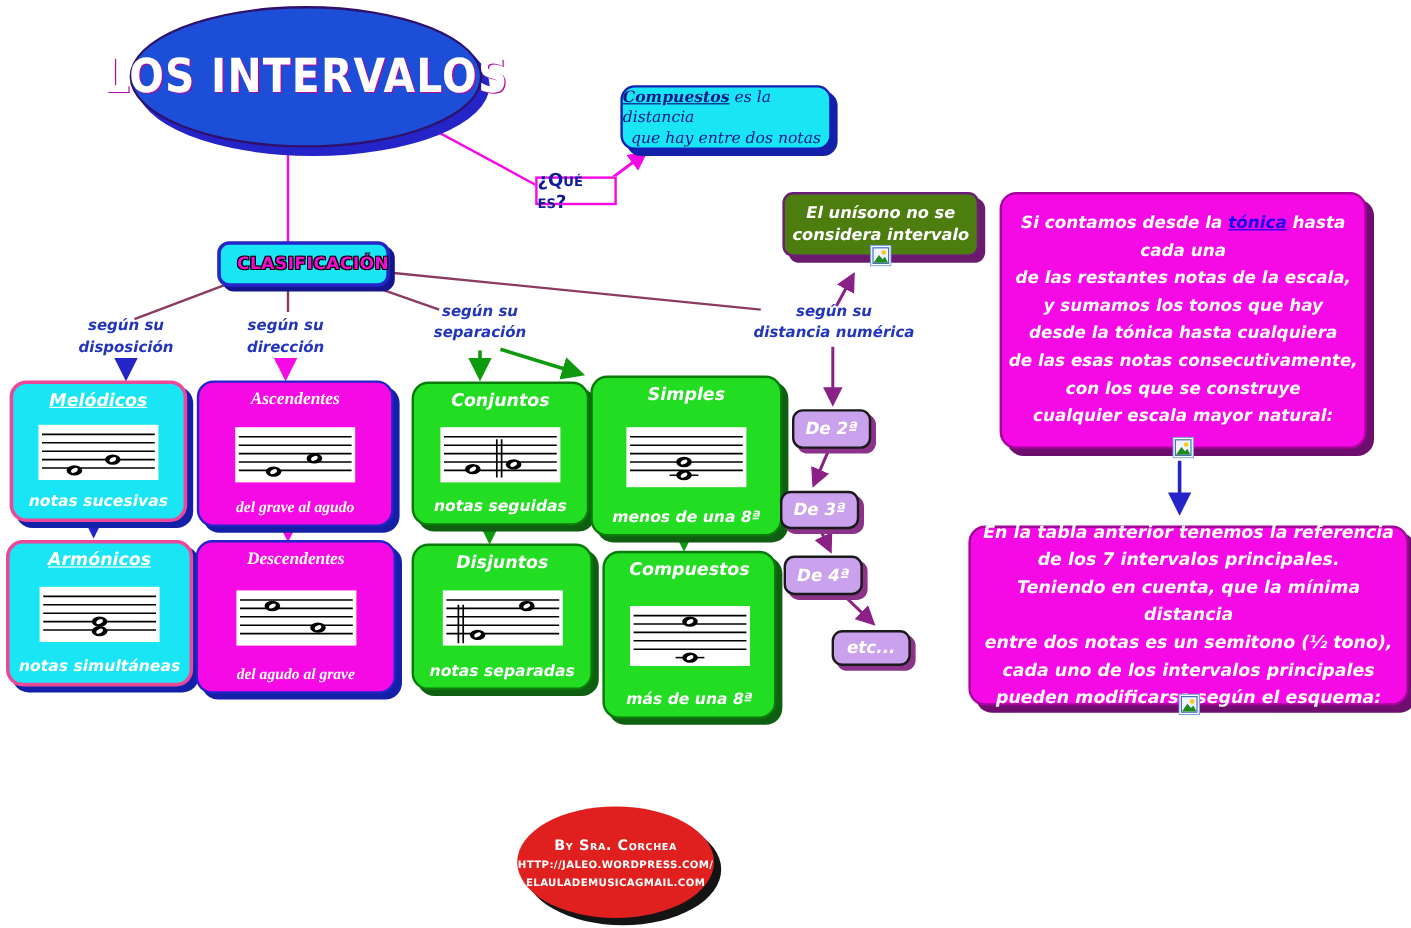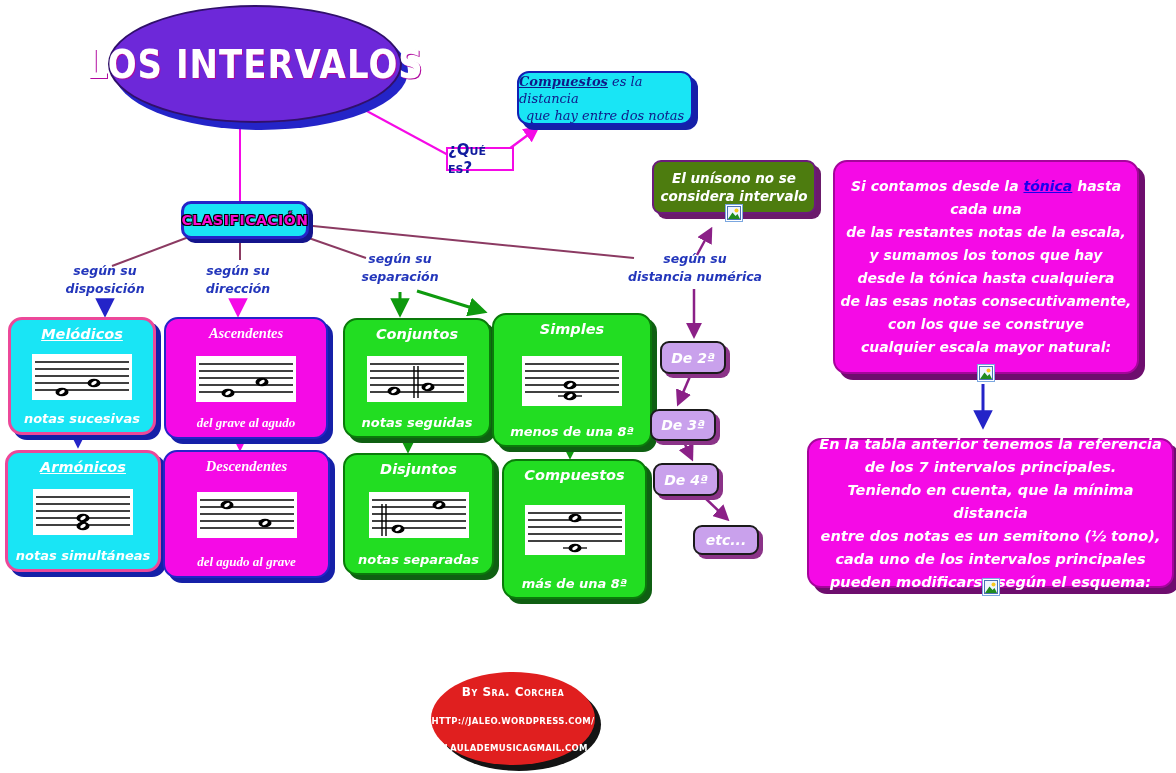--- a/index.html
+++ b/index.html
@@ -4,42 +4,42 @@
 <style>
   html,body{margin:0;padding:0;background:#fff;}
   #canvas{position:relative;width:1176px;height:773px;background:#fff;overflow:hidden;
           font-family:"DejaVu Sans",sans-serif;}
 
   
   #connectors{position:absolute;left:0;top:0;width:1176px;height:773px;z-index:1;}
 
   
   .title-ellipse{position:absolute;left:108px;top:5px;width:290px;height:114px;
-    background:#6d28d9;border:2px solid #30106a;border-radius:50%;
+    background:#1d4ed8;border:2px solid #30106a;border-radius:50%;
     box-shadow:6px 7px 0 #2424c8;display:flex;align-items:center;justify-content:center;z-index:2;}
   .title-ellipse span{color:#fff;font-weight:bold;font-size:34px;letter-spacing:1px;
     transform:scaleY(1.15);text-shadow:1px 1px 0 #b0089f;white-space:nowrap;}
 
   
   .def-box{position:absolute;left:517px;top:71px;width:172px;height:50px;background:#19E5F5;
     border:2px solid #1220b4;border-radius:12px;box-shadow:5px 5px 0 #1а;
     box-shadow:5px 5px 0 #1520a8;z-index:2;display:flex;flex-direction:column;
     align-items:center;justify-content:center;font-family:"DejaVu Serif",serif;
     font-style:italic;color:#101888;font-size:13px;line-height:17px;}
   .def-box .term{font-weight:bold;text-decoration:underline;}
 
   
   .que-es{position:absolute;left:446px;top:147px;width:64px;height:20px;background:#fff;
     border:2px solid #F50AE6;z-index:2;display:flex;align-items:center;justify-content:center;
     color:#101b9e;font-weight:bold;font-size:15px;font-variant:small-caps;}
 
   
   .clasif{position:absolute;left:181px;top:201px;width:122px;height:32px;background:#19E5F5;
     border:3px solid #2424c8;border-radius:10px;box-shadow:4px 4px 0 #14148c;z-index:2;
-    display:flex;align-items:center;justify-content:center;}
+    display:flex;align-items:center;justify-content:center;padding-left:16px;}
   .clasif span{color:#F50AD0;font-weight:bold;font-size:14px;letter-spacing:.5px;
     text-shadow:-1px -1px 0 #000,1px -1px 0 #000,-1px 1px 0 #000,1px 1px 0 #000;}
 
   
   .branch{position:absolute;z-index:2;color:#2336bb;font-weight:bold;font-style:italic;
     font-size:12.5px;text-align:center;line-height:18px;white-space:nowrap;}
 
   
   .node{position:absolute;z-index:2;border-radius:14px;display:flex;flex-direction:column;
     align-items:center;justify-content:space-between;padding:6px 4px;}
@@ -67,21 +67,21 @@
     justify-content:center;}
   .bignote a{color:#1b00ee;text-decoration:underline;cursor:pointer;}
 
   
   .res-icon{position:absolute;left:50%;transform:translateX(-50%);bottom:-10px;width:18px;height:18px;
     display:block;z-index:3;cursor:pointer;}
 
   
   .credit{position:absolute;left:431px;top:672px;width:164px;height:93px;background:#E01F1F;
     border-radius:50%;box-shadow:6px 6px 0 #141414;z-index:2;display:flex;flex-direction:column;
-    align-items:center;justify-content:center;gap:17px;color:#fff;text-align:left;}
+    align-items:center;justify-content:center;gap:5px;color:#fff;text-align:left;}
   .credit .author{font-weight:bold;font-size:12px;font-variant:small-caps;letter-spacing:.5px;}
   .credit .url{font-weight:bold;font-size:8.5px;text-transform:uppercase;letter-spacing:.3px;}
 </style>
 </head>
 <body>
 
 <div id="canvas">
 
   <svg width="0" height="0" style="position:absolute">
     <defs>

